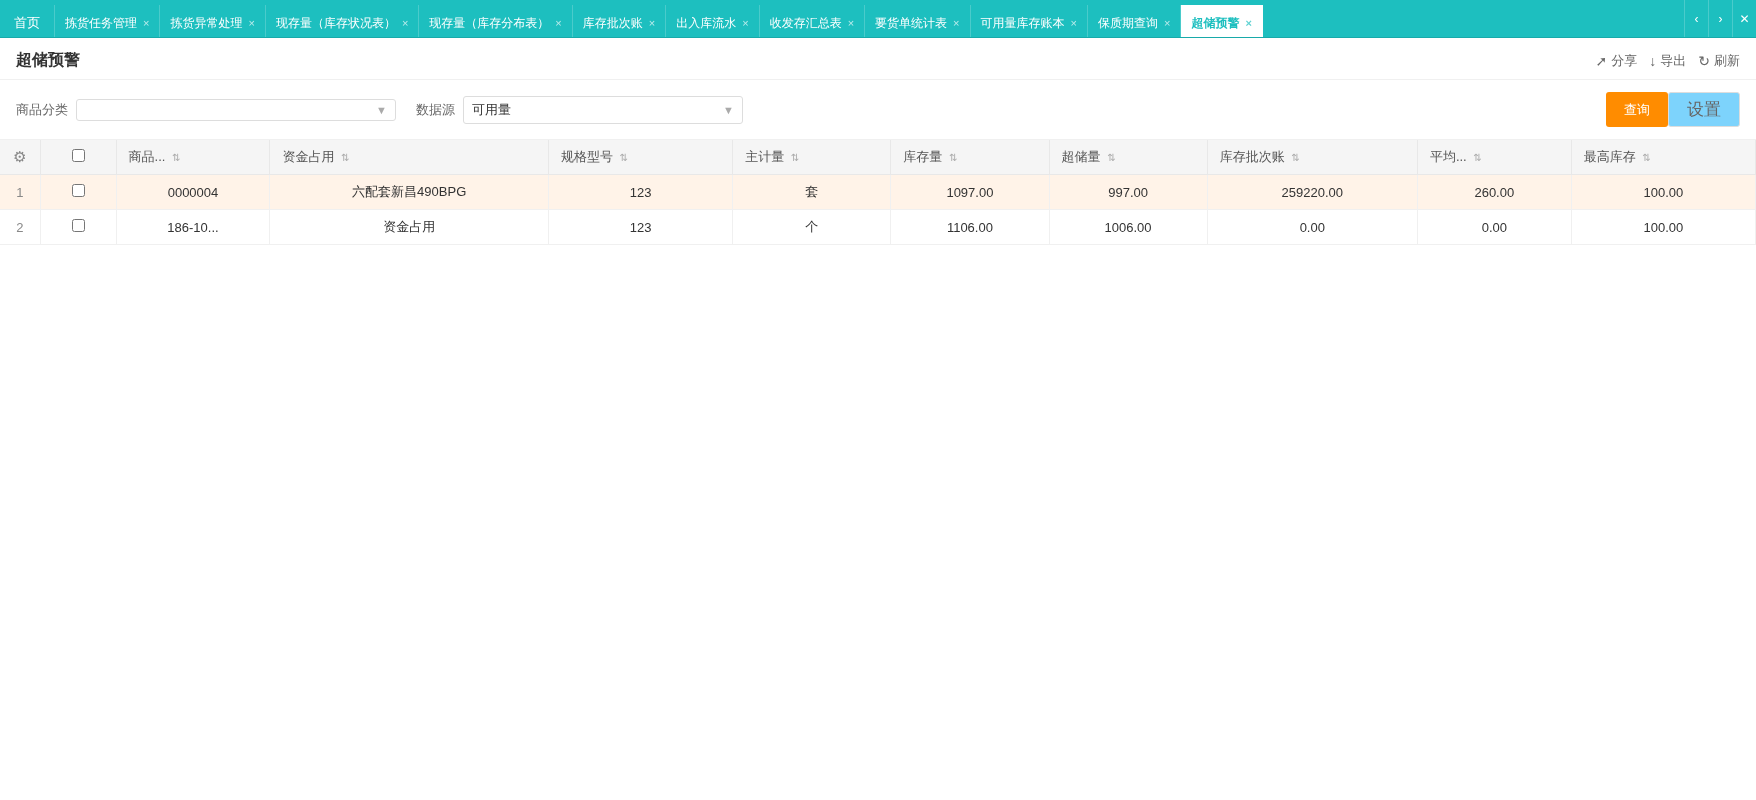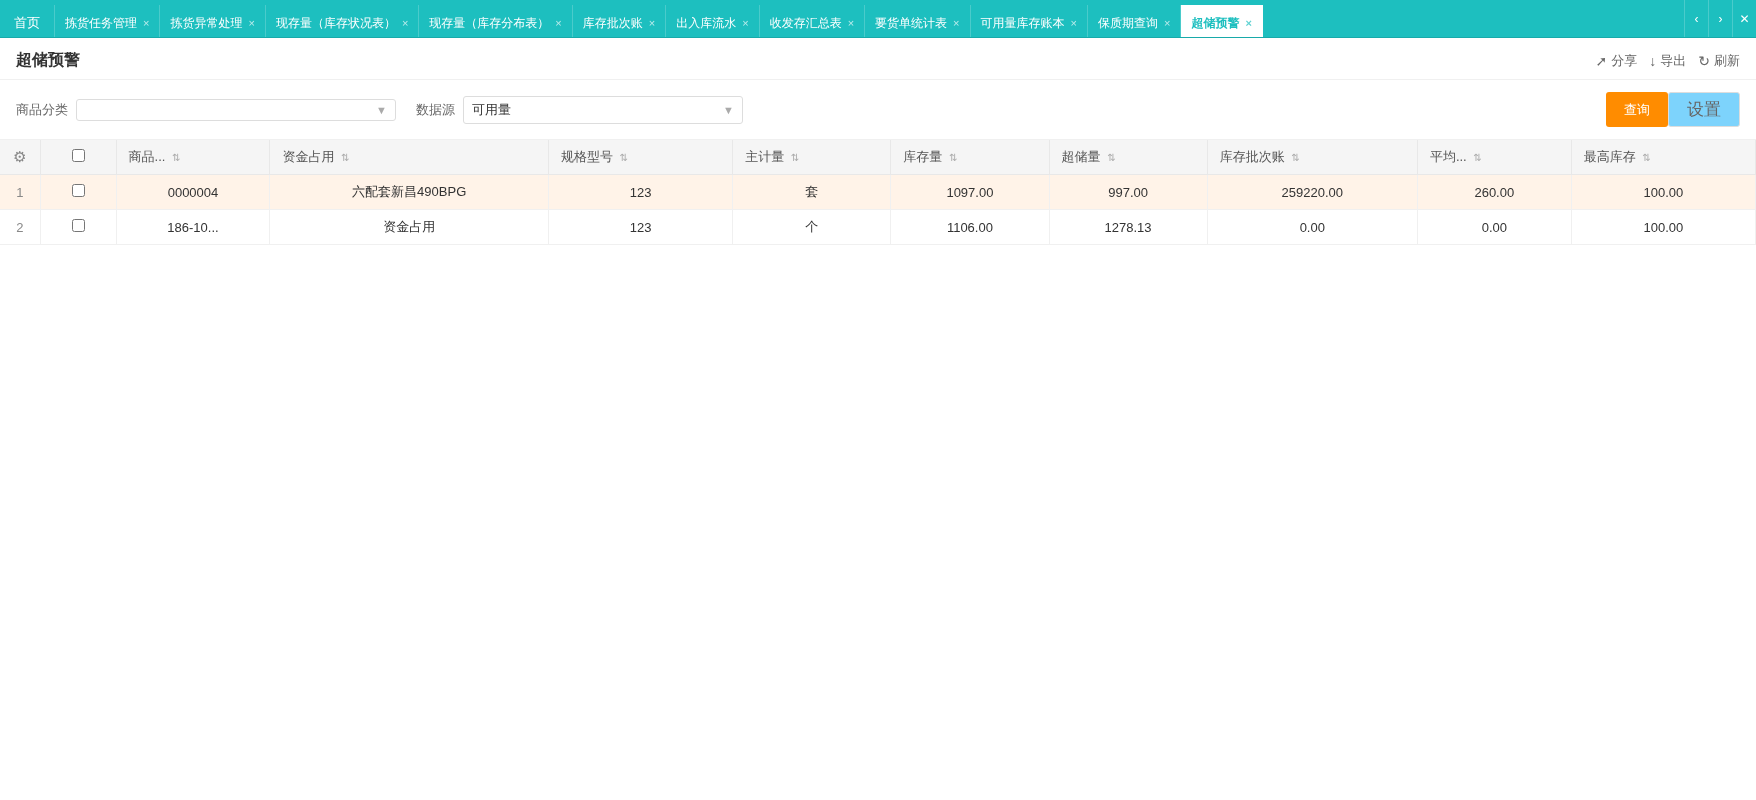--- a/index.html
+++ b/index.html
@@ -356,21 +356,21 @@
             <td>100.00</td>
           </tr>
           <tr>
             <td class="row-num">2</td>
             <td><input type="checkbox" style=""></td>
             <td>186-10...</td>
             <td>资金占用</td>
             <td>123</td>
             <td>个</td>
             <td>1106.00</td>
-            <td>1278.13</td>
+            <td>1006.00</td>
             <td>0.00</td>
             <td>0.00</td>
             <td>100.00</td>
           </tr>
         </tbody>
     </table>
   </div>
 </div>
 
 </body></html>

